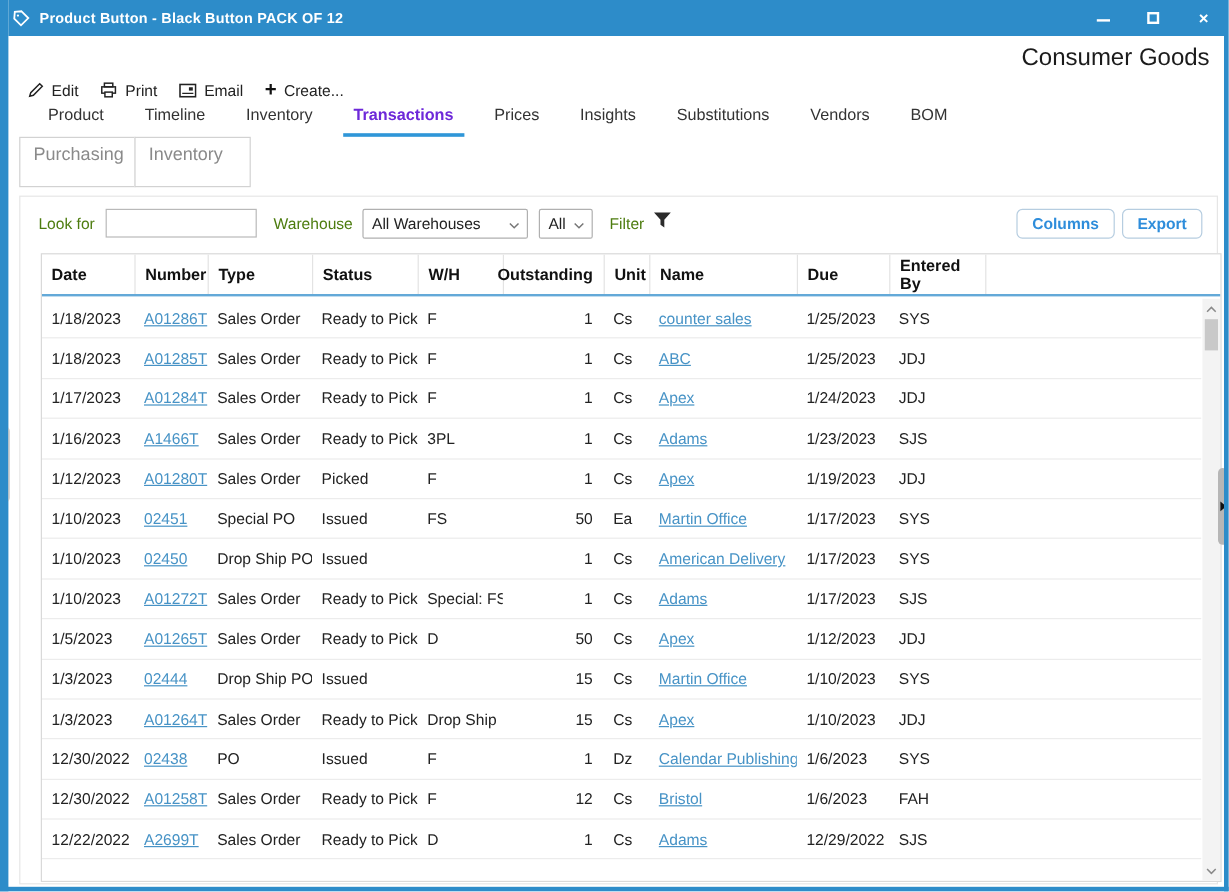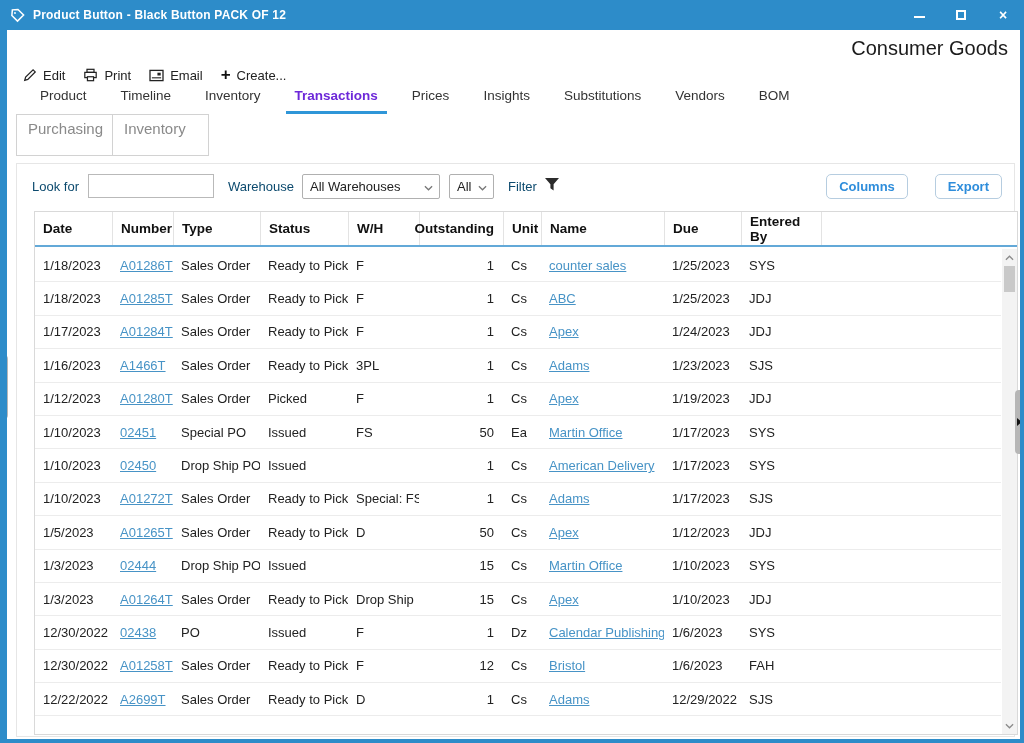--- a/index.html
+++ b/index.html
@@ -39,32 +39,32 @@
   .subtab-bar { position:absolute; left:9px; top:114px; display:flex; }
   .subtab { width:97px; height:42px; background:#fff; border:1px solid #d2d2d2; margin-right:-1px;
             font-size:15px; color:#8a8a8a; padding:5px 0 0 11px; cursor:default; }
   .subtab.active { background:#3f9ad3; border-color:#3a92c9; color:#fff; }
 
   
   .panel { position:absolute; left:9px; top:163px; width:999px; height:574px; background:#fff; border:1px solid #e6e6e6; }
 
   
   .filter-row { position:absolute; left:0; top:0; width:100%; height:44px; display:flex; align-items:center; padding:0 12px 0 15px; }
-  .filter-label { font-size:13px; color:#0c4a6e; }
+  .filter-label { font-size:13px; color:#4d7c0f; }
   .lookfor-input { width:126px; height:24px; border:1px solid #b9b9b9; margin-left:9px; font-size:13px; padding:0 5px;
                    font-family:inherit; outline:none; }
   .wh-label { margin-left:14px; }
   .select-box { height:25px; border:1px solid #b0b0b0; border-radius:2px; display:flex; align-items:center;
                 font-size:13px; color:#222; padding:0 6px 0 7px; margin-left:8px; background:#fff; cursor:default; }
   .select-box .chev { margin-left:auto; padding-left:6px; color:#777; }
   .wh-select { width:138px; }
   .all-select { width:45px; margin-left:9px; }
   .filter-lbl2 { margin-left:14px; }
   .funnel { margin-left:7px; cursor:pointer; }
-  .right-btns { margin-left:auto; display:flex; gap:27px;align-items:center; }
+  .right-btns { margin-left:auto; display:flex; gap:6px;align-items:center; }
   .pill-btn { border:1px solid #b6cde0; border-radius:5px; background:#fff; color:#2e8ddb; font-weight:700;
               font-size:13px; padding:4px 12px; font-family:inherit; cursor:pointer; }
 
   
   .table-wrap { position:absolute; left:7px; top:47px; width:984px; height:524px; border:1px solid #d9d9d9; background:#fff; overflow:hidden;margin-left:10px; }
   .grid-cols { display:grid; grid-template-columns:77px 61px 87px 88px 71px 84px 38px 123px 77px 80px 1fr; }
   .thead { height:35px; border-bottom:2px solid #63a9d8; }
   .th { font-size:13.5px; font-weight:700; color:#111; display:flex; align-items:center; padding-left:8px; border-left:1px solid #e3e3e3; cursor:default; }
   .th:first-child { border-left:none; }
   .th:nth-child(6) { justify-content:flex-end; padding-right:9px; }

